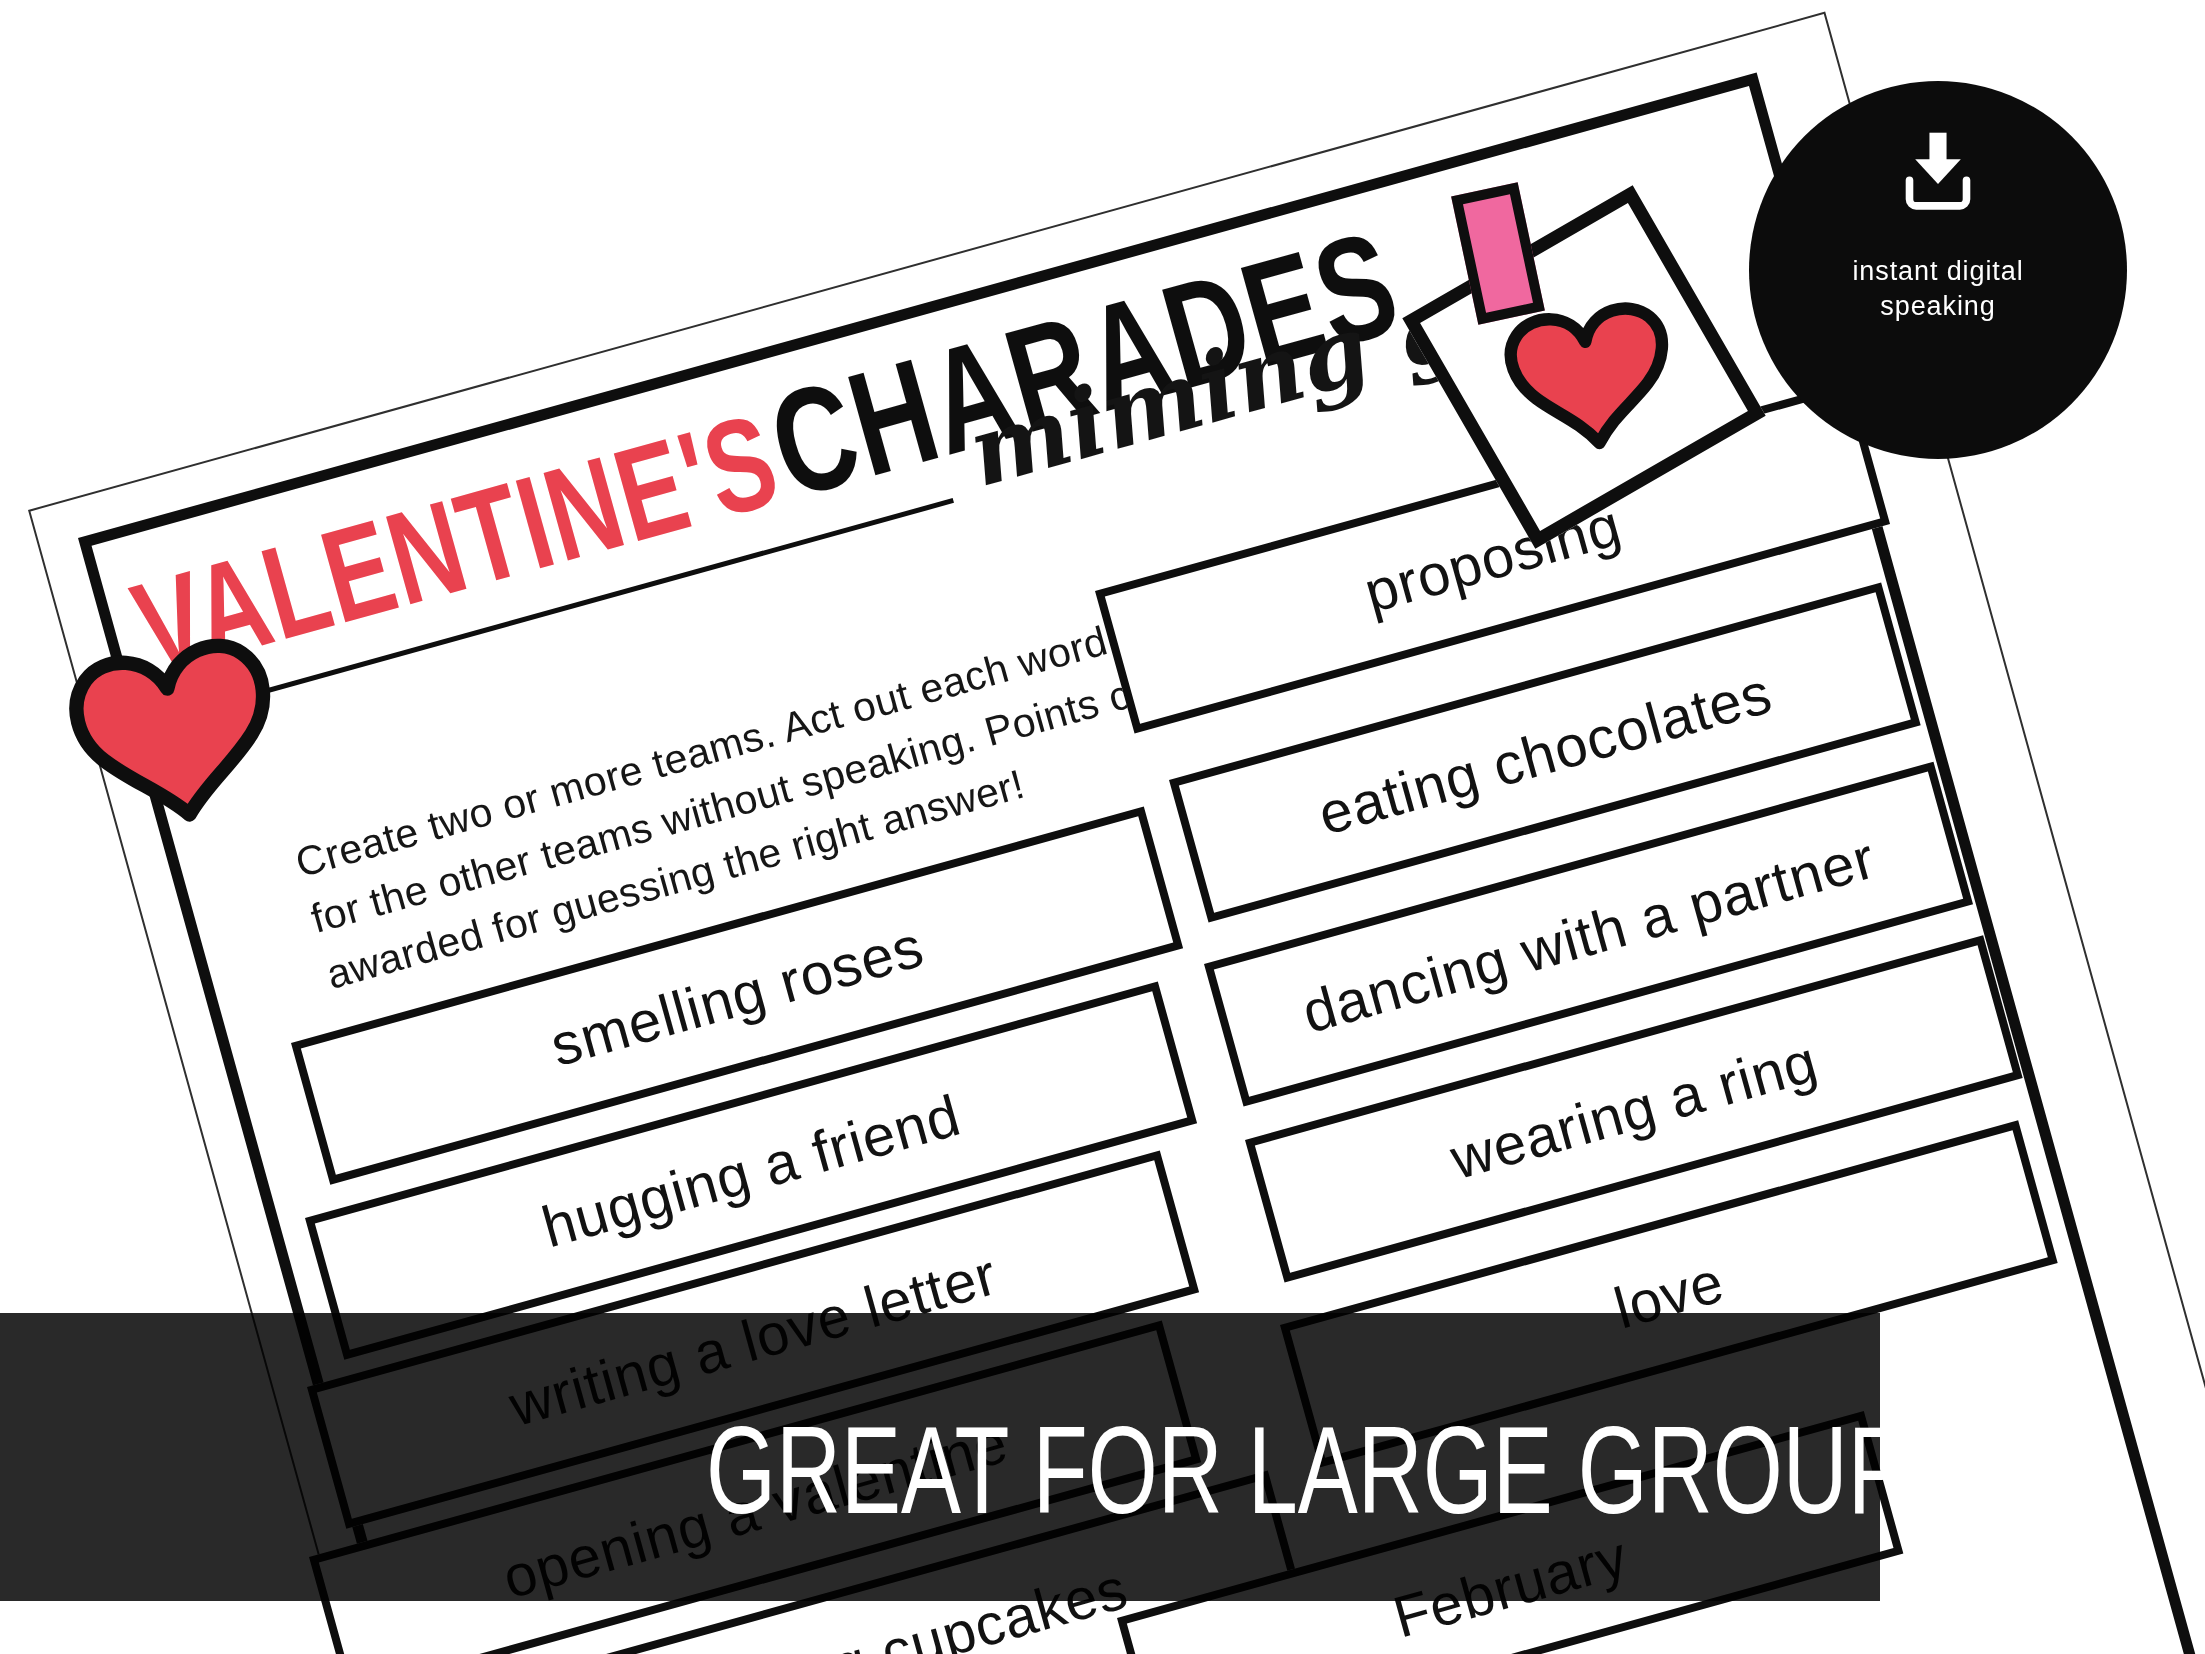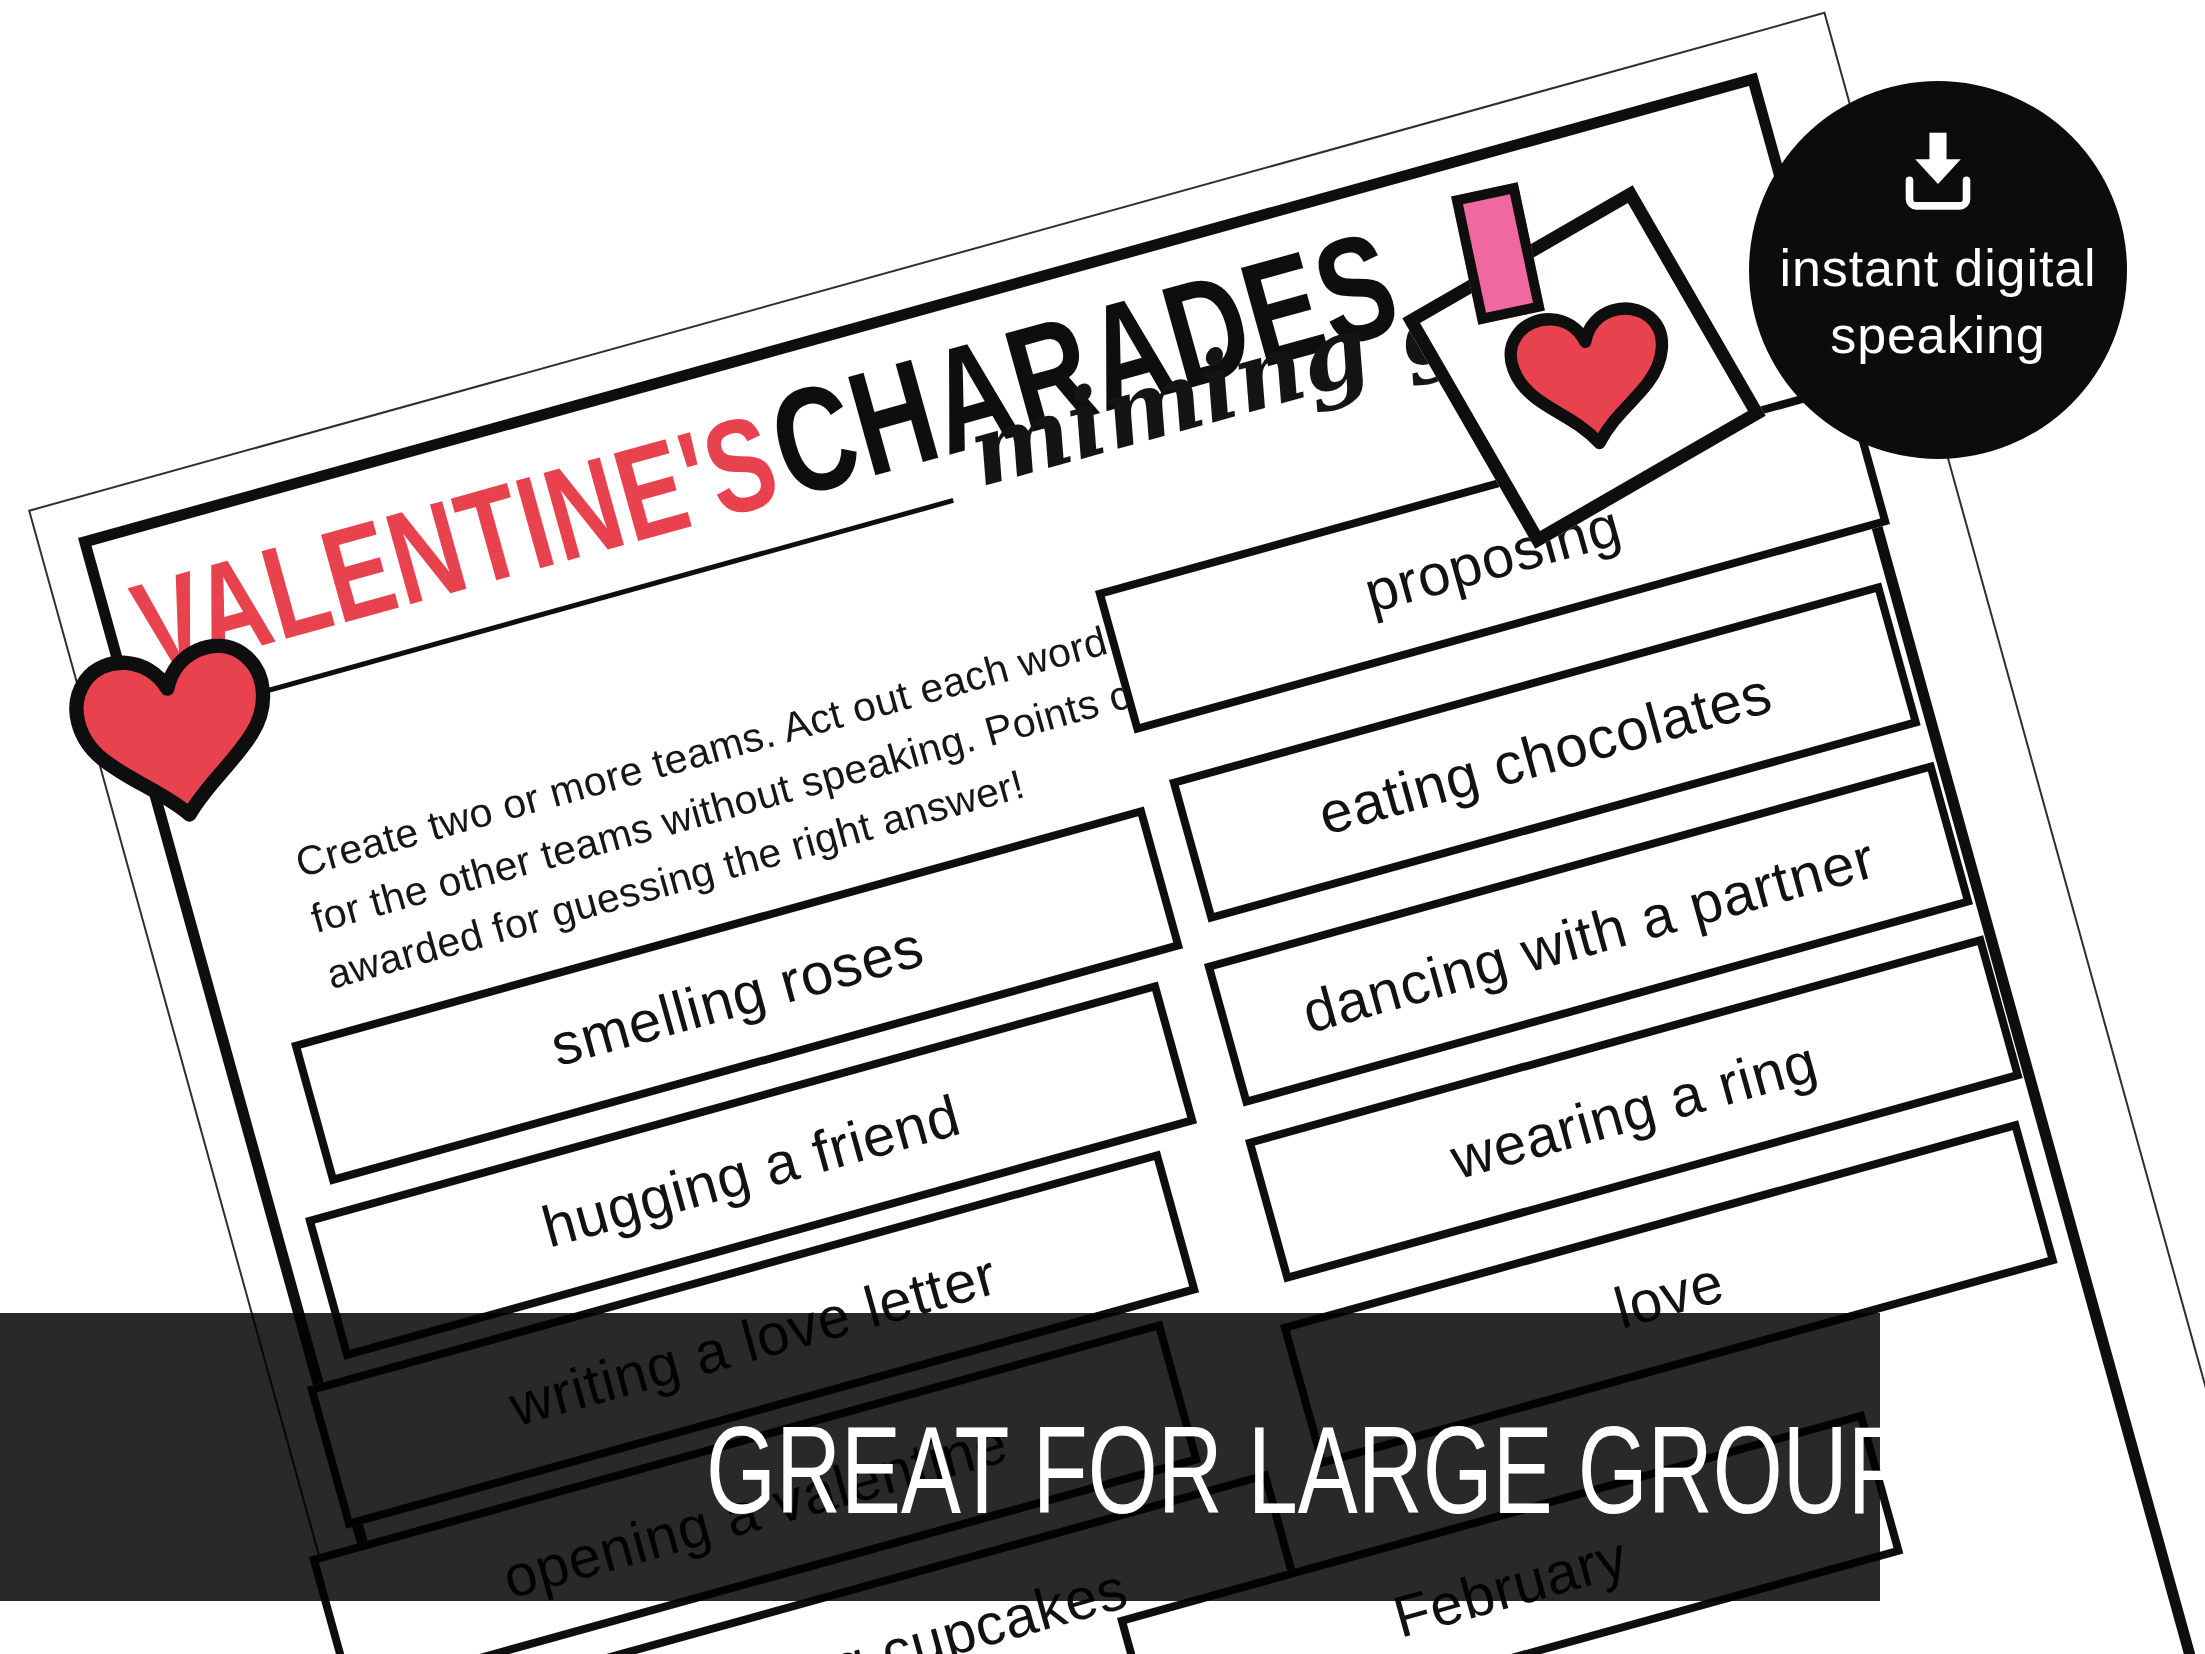--- a/index.html
+++ b/index.html
@@ -46,21 +46,21 @@
 
   
   #banner{position:absolute;left:0;top:1313px;width:1880px;height:288px;background:var(--banner-bg);z-index:50;}
   #banner-text{position:absolute;left:706px;top:85px;font-size:125px;font-weight:400;color:#ffffff;white-space:nowrap;}
   #banner-text .squeeze{display:inline-block;transform:scaleX(0.72);transform-origin:0 50%;}
 
   
   #badge{position:absolute;left:1749px;top:81px;width:378px;height:378px;border-radius:50%;
          background:var(--badge-bg);z-index:60;display:flex;flex-direction:column;align-items:center;}
   #badge .dl-icon{margin-top:46px;width:104px;height:95px;}
-  #badge .badge-text{margin-top:13px;font-size:52px;line-height:1.28;color:#ffffff;text-align:center;letter-spacing:0.9px;}
+  #badge .badge-text{margin-top:32px;font-size:27px;line-height:1.28;color:#ffffff;text-align:center;letter-spacing:0.9px;}
 </style>
 </head>
 <body style="--red: #e9424f; --pink: #f0689f; --ink: #0e0e0e; --banner-bg: rgba(0,0,0,0.84); --badge-bg: #0c0c0c;">
 
 <div id="paper" class="rot"></div>
 
 <div id="frame" class="rot"></div>
 
 <div id="title" class="rot">
   <span class="condense"><span class="t-red">VALENTINE'S</span>&nbsp;<span class="t-black">CHARADES</span></span>

